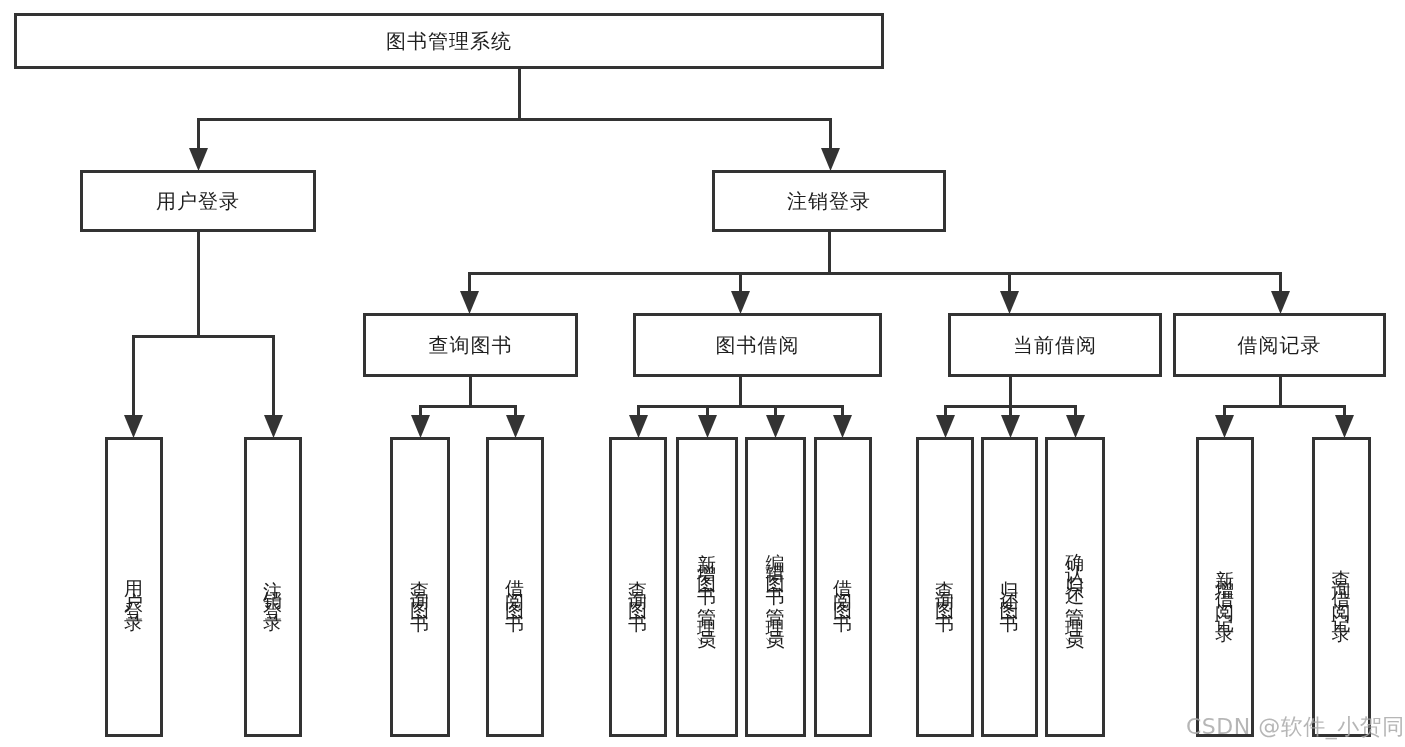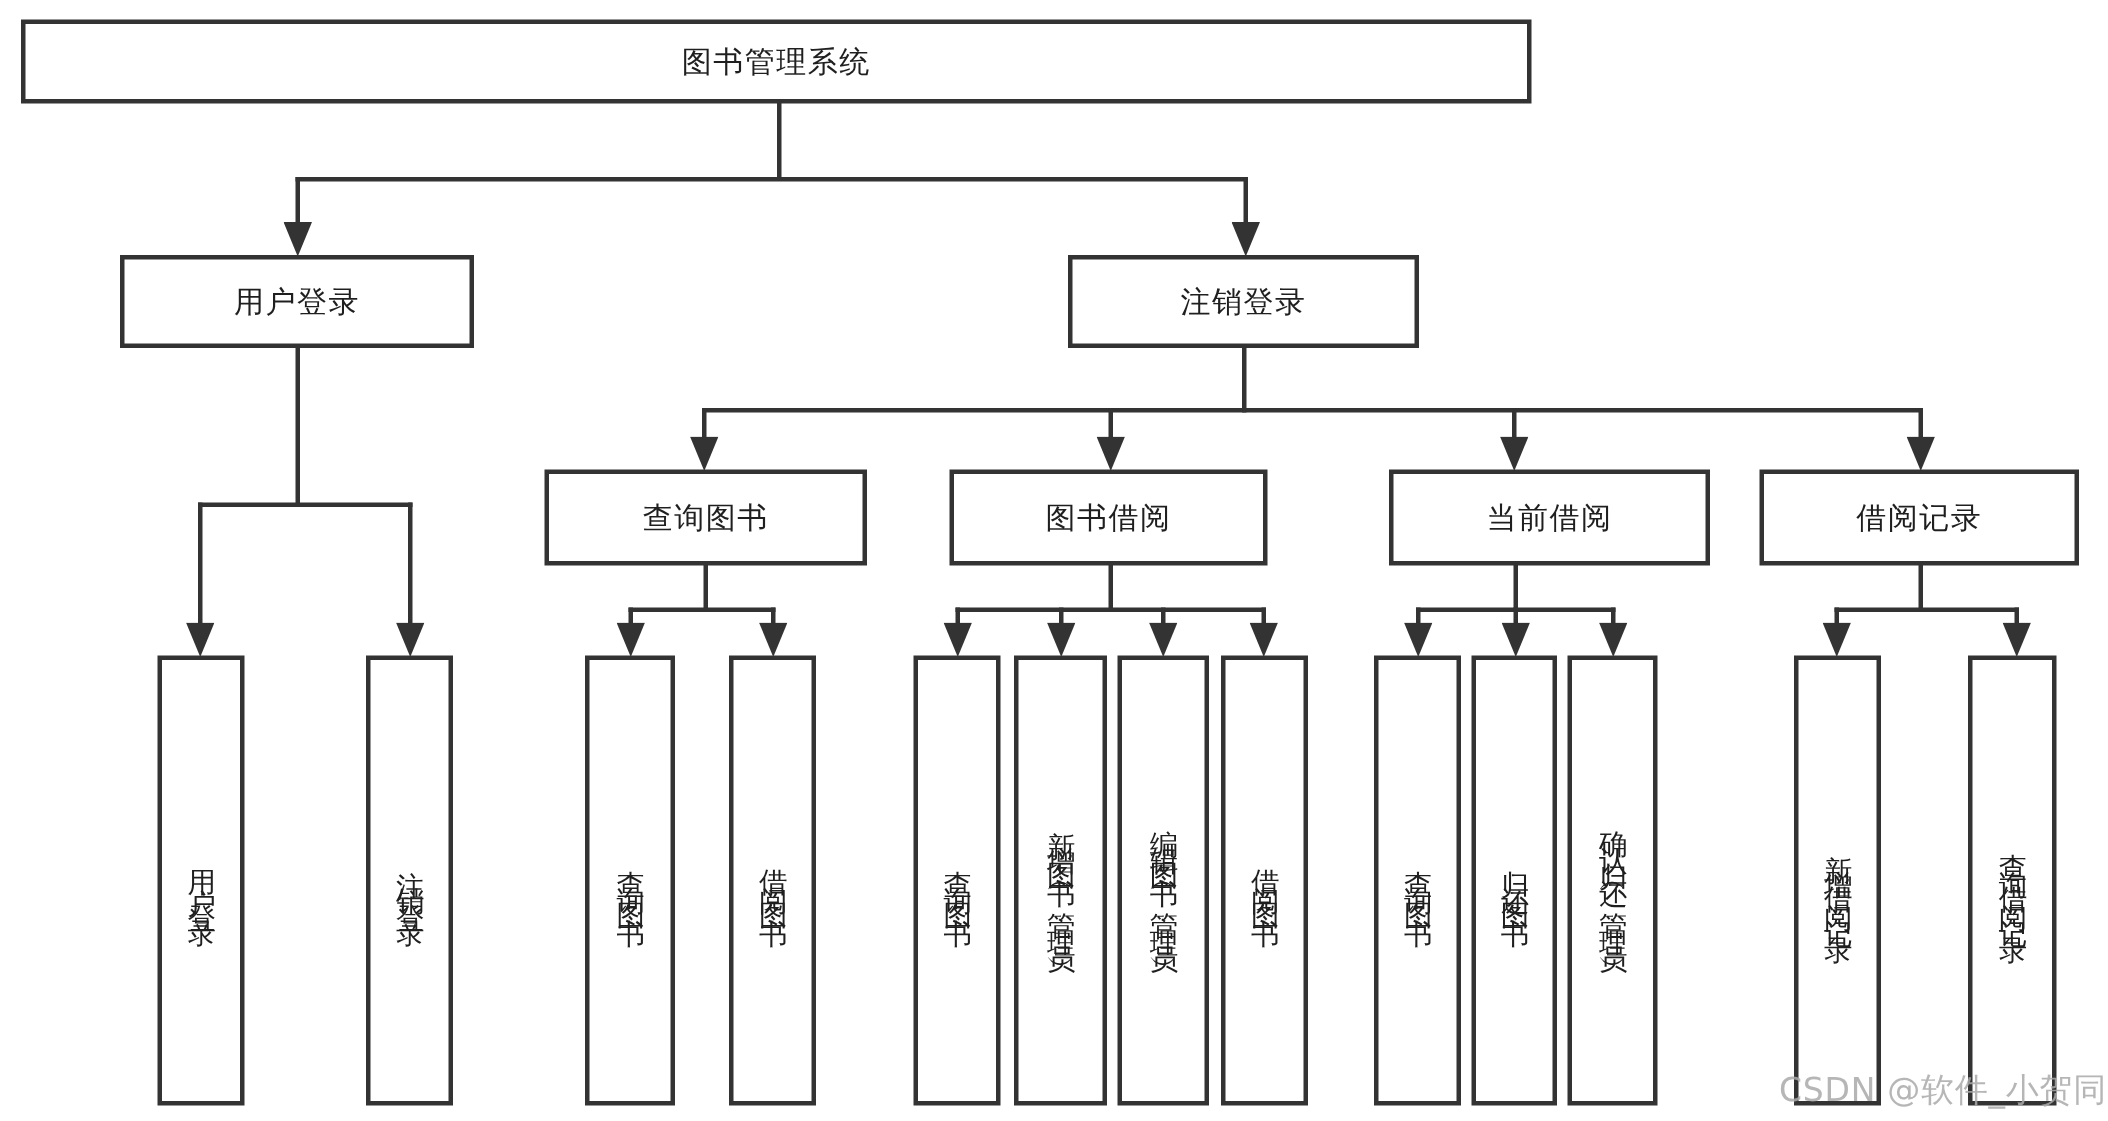--- a/index.html
+++ b/index.html
@@ -33,41 +33,41 @@
     position:absolute;left:1186px;top:712px;font-size:22px;
     color:var(--watermark);opacity:.85;white-space:nowrap;z-index:5;
     letter-spacing:0.5px;
   }
 </style>
 </head>
 <body>
 
 <div id="canvas">
 
-  <div class="box" style="left:14px;top:13px;width:1007px;height:56px;">
+  <div class="box" style="left:14px;top:13px;width:870px;height:56px;">
     <span>图书管理系统</span>
   </div>
 
   <div class="box" style="left:80px;top:170px;width:236px;height:62px;">
     <span>用户登录</span>
   </div>
 
   <div class="box" style="left:712px;top:170px;width:234px;height:62px;">
     <span>注销登录</span>
   </div>
 
   <div class="box" style="left:363px;top:313px;width:215px;height:64px;">
     <span>查询图书</span>
   </div>
 
-  <div class="box" style="left:633px;top:313px;width:212px;height:64px;">
+  <div class="box" style="left:633px;top:313px;width:249px;height:64px;">
     <span>图书借阅</span>
   </div>
 
-  <div class="box" style="left:926px;top:313px;width:214px;height:64px;">
+  <div class="box" style="left:948px;top:313px;width:214px;height:64px;">
     <span>当前借阅</span>
   </div>
 
   <div class="box" style="left:1173px;top:313px;width:213px;height:64px;">
     <span>借阅记录</span>
   </div>
 
   <div class="box vbox" style="left:105px;top:437px;width:58px;height:300px;">
     <span>用户登录</span>
   </div>

